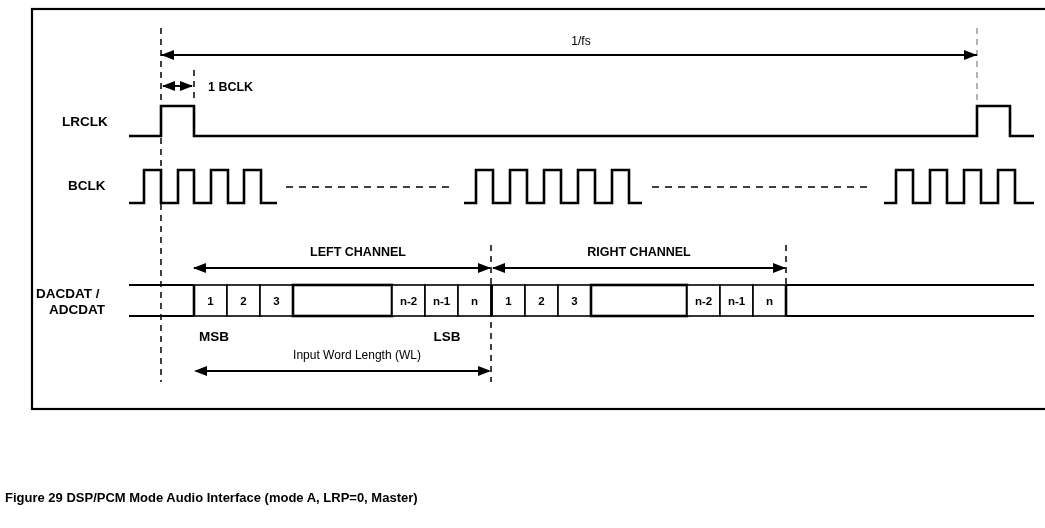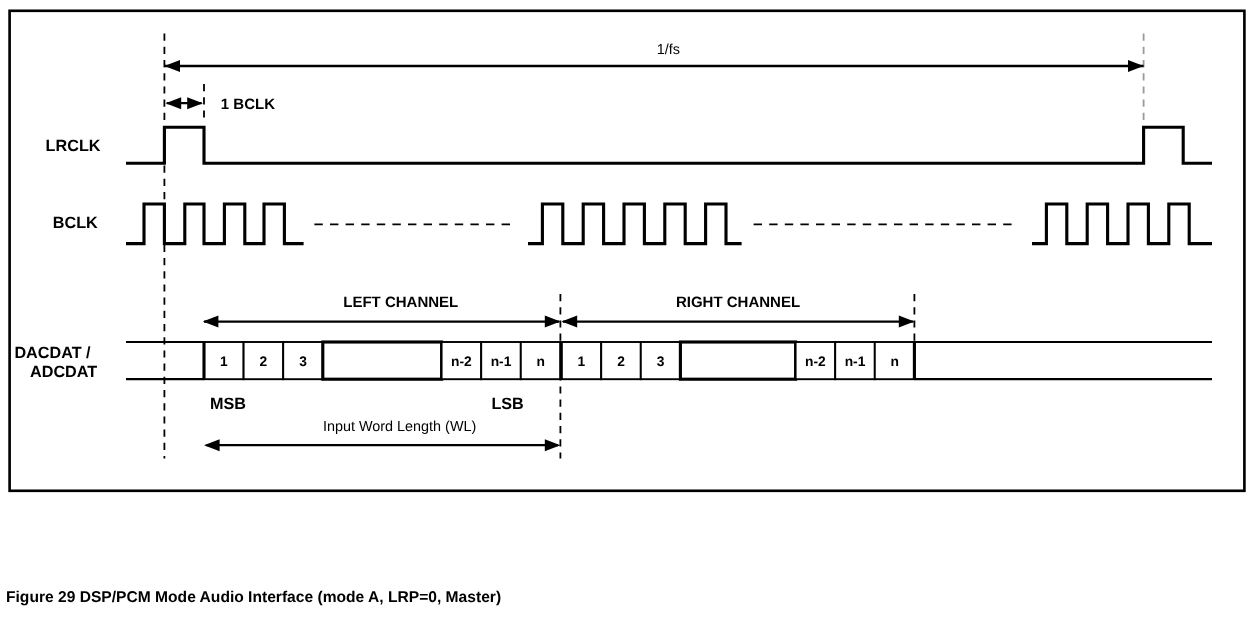--- a/index.html
+++ b/index.html
@@ -12,20 +12,21 @@
     height: 528px;
     font-family: "Liberation Sans", sans-serif;
     position: relative;
     overflow: hidden;
   }
   #figure-root {
     position: absolute;
     left: 0; top: 0;
     width: 844px;
     height: 528px;
+    padding-left: 24px;
   }
   svg#timing-diagram {
     display: block;
   }
   .wf-line {
     fill: none;
     stroke: #000000;
     stroke-width: 2.6;
     stroke-linejoin: miter;
     stroke-linecap: butt;

